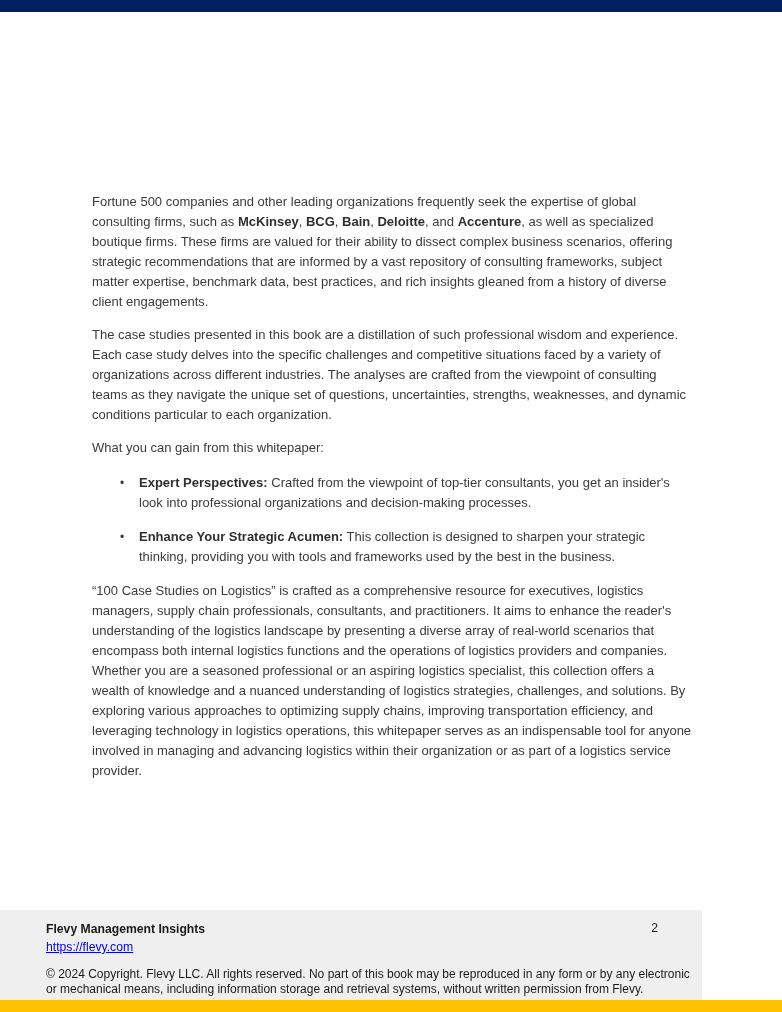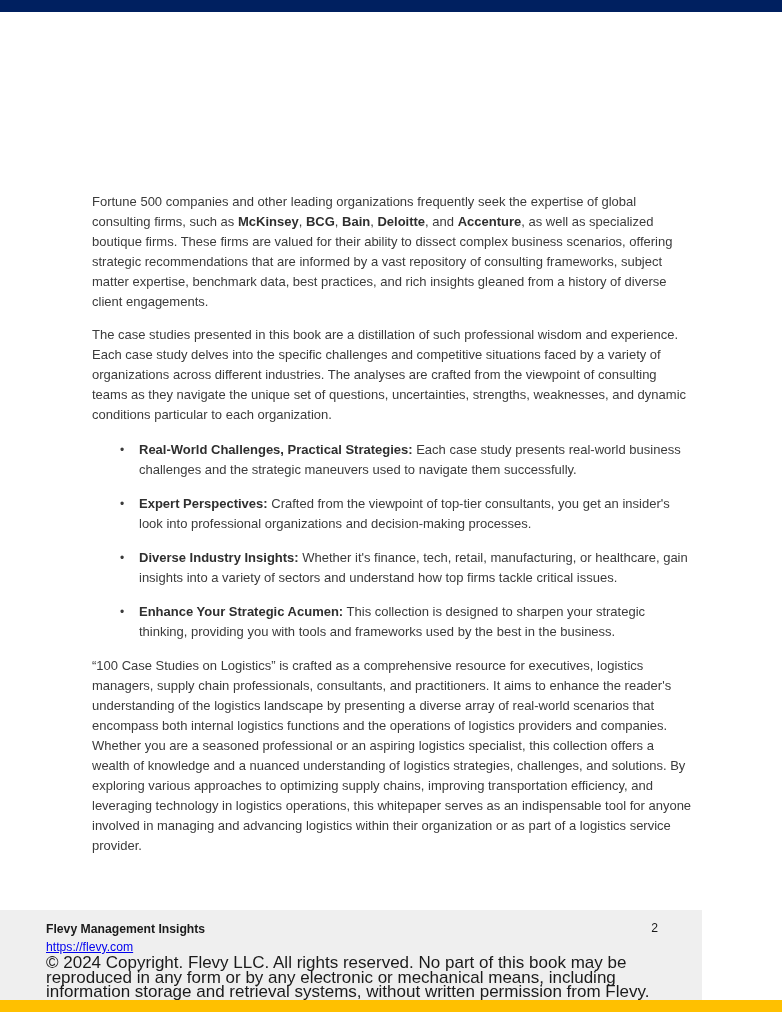--- a/index.html
+++ b/index.html
@@ -63,21 +63,22 @@
     font-weight: bold;
     line-height: 16px;
   }
   .footer-link {
     font-size: 12.2px;
     line-height: 17px;
     color: #0000ee;
     display: inline-block;
   }
   .footer-copyright {
-    font-size: 17px;
+    margin-top: 11px;
+    font-size: 12px;
     line-height: 14.5px;
     width: 648px;
   }
   .footer-page-number {
     position: absolute;
     top: 11px;
     right: 44px;
     font-size: 12.2px;
   }
   .bottom-bar {
@@ -90,24 +91,23 @@
   }
 </style>
 </head>
 <body>
 
 <div class="top-bar"></div>
 
 <div class="content">
   <p><span>Fortune 500 companies and other leading organizations frequently seek the expertise of global consulting firms, such as </span><b>McKinsey</b><span>, </span><b>BCG</b><span>, </span><b>Bain</b><span>, </span><b>Deloitte</b><span>, and </span><b>Accenture</b><span>, as well as specialized boutique firms. These firms are valued for their ability to dissect complex business scenarios, offering strategic recommendations that are informed by a vast repository of consulting frameworks, subject matter expertise, benchmark data, best practices, and rich insights gleaned from a history of diverse client engagements.</span></p>
   <p><span>The case studies presented in this book are a distillation of such professional wisdom and experience. Each case study delves into the specific challenges and competitive situations faced by a variety of organizations across different industries. The analyses are crafted from the viewpoint of consulting teams as they navigate the unique set of questions, uncertainties, strengths, weaknesses, and dynamic conditions particular to each organization.</span></p>
+  <p><span>What you can gain from this whitepaper:</span></p>
   <ul class="gains">
-    <li><b>Real-World Challenges, Practical Strategies:</b><span> Each case study presents real-world business challenges and the strategic maneuvers used to navigate them successfully.</span></li>
     <li><b>Expert Perspectives:</b><span> Crafted from the viewpoint of top-tier consultants, you get an insider's look into professional organizations and decision-making processes.</span></li>
-    <li><b>Diverse Industry Insights:</b><span> Whether it's finance, tech, retail, manufacturing, or healthcare, gain insights into a variety of sectors and understand how top firms tackle critical issues.</span></li>
     <li><b>Enhance Your Strategic Acumen:</b><span> This collection is designed to sharpen your strategic thinking, providing you with tools and frameworks used by the best in the business.</span></li>
   </ul>
   <p><span>“100 Case Studies on Logistics” is crafted as a comprehensive resource for executives, logistics managers, supply chain professionals, consultants, and practitioners. It aims to enhance the reader's understanding of the logistics landscape by presenting a diverse array of real-world scenarios that encompass both internal logistics functions and the operations of logistics providers and companies. Whether you are a seasoned professional or an aspiring logistics specialist, this collection offers a wealth of knowledge and a nuanced understanding of logistics strategies, challenges, and solutions. By exploring various approaches to optimizing supply chains, improving transportation efficiency, and leveraging technology in logistics operations, this whitepaper serves as an indispensable tool for anyone involved in managing and advancing logistics within their organization or as part of a logistics service provider.</span></p>
 </div>
 
 <div class="footer">
   <div class="footer-brand">Flevy Management Insights</div>
   <a class="footer-link" href="#">https://flevy.com</a>
   <div class="footer-copyright">© 2024 Copyright. Flevy LLC. All rights reserved. No part of this book may be reproduced in any form or by any electronic or mechanical means, including information storage and retrieval systems, without written permission from Flevy.</div>
   <div class="footer-page-number">2</div>

